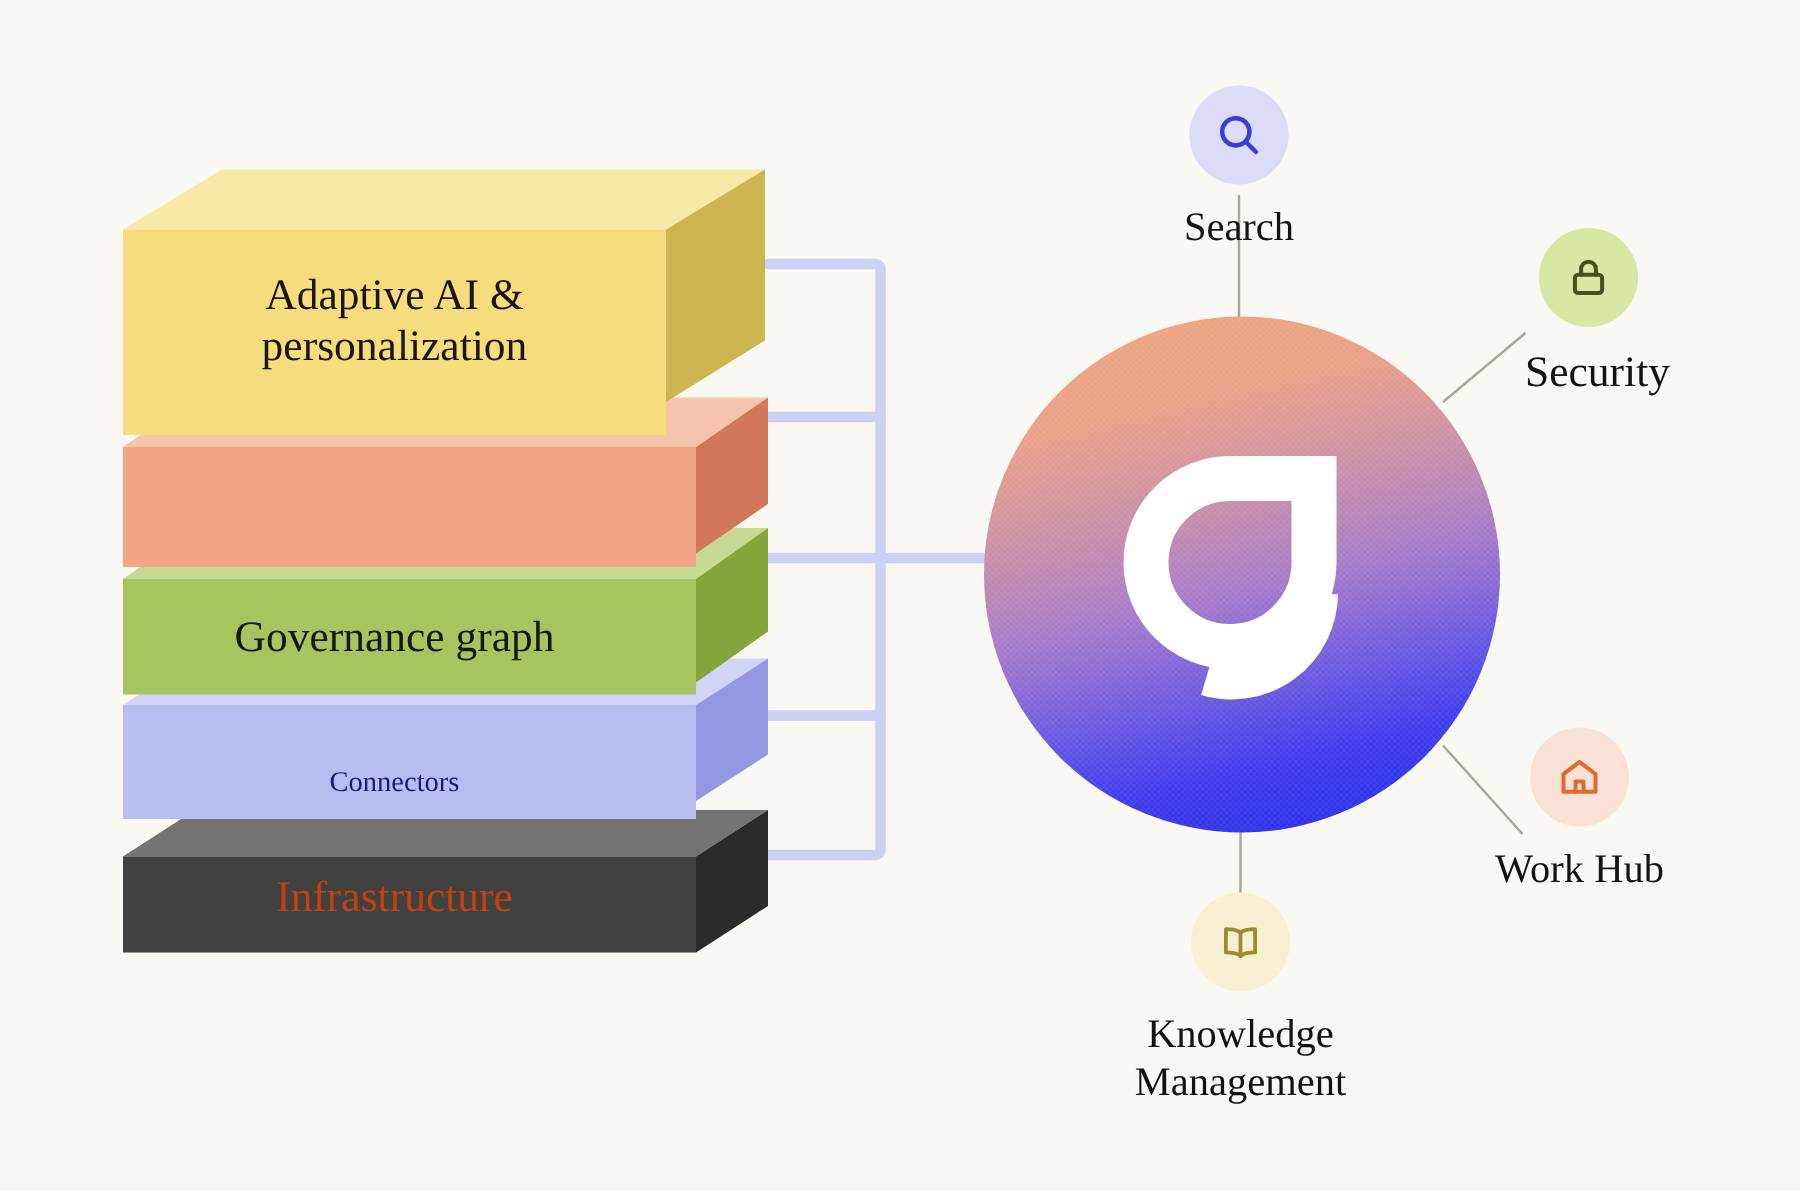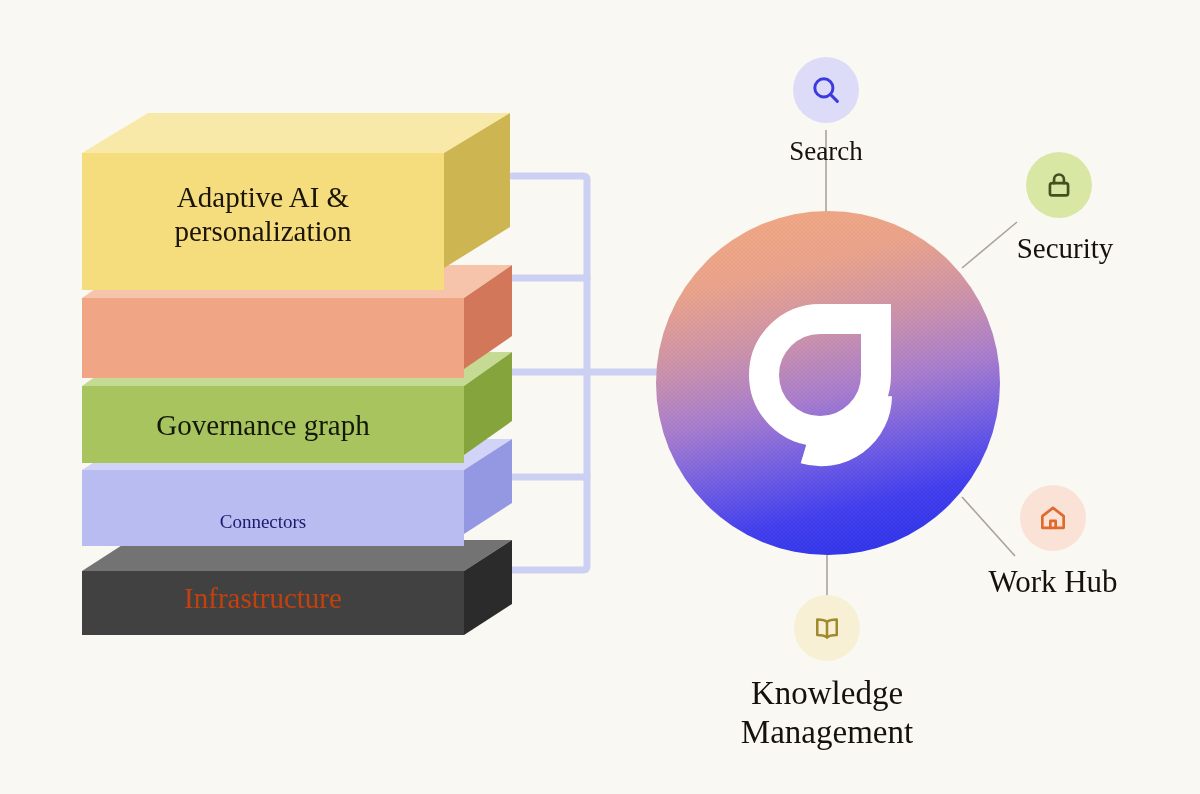--- a/index.html
+++ b/index.html
@@ -168,28 +168,28 @@
     <div class="sat-label" style="margin-top:13px; font-size:29px;margin-left:12px;">Security</div>
   </div>
 
   <div class="satellite" style="left:980px; top:485px; width:146px;">
     <div class="sat-badge" style="width:66px; height:66px; background:#fae3d6;">
       <svg width="32" height="32" viewBox="0 0 24 24" fill="none" stroke="#e0692c" stroke-width="2" stroke-linecap="round" stroke-linejoin="round">
         <path d="M4 10.6 L12 4.4 L20 10.6 V19.4 H4 Z"></path>
         <path d="M10 19.4 V14.2 H14 V19.4"></path>
       </svg>
     </div>
-    <div class="sat-label" style="margin-top:13px; font-size:31px;">Work Hub</div>
+    <div class="sat-label" style="margin-top:13px; font-size:27px;">Work Hub</div>
   </div>
 
   <div class="satellite" style="left:716px; top:595px; width:222px;">
     <div class="sat-badge" style="width:66px; height:66px; background:#f8f0d5;">
       <svg width="32" height="32" viewBox="0 0 24 24" fill="none" stroke="#a08a2c" stroke-width="1.9" stroke-linecap="round" stroke-linejoin="round">
         <path d="M12 7.4 C10.4 5.9 8.4 5.6 4.7 5.6 V17.2 C8.4 17.2 10.4 17.5 12 19"></path>
         <path d="M12 7.4 C13.6 5.9 15.6 5.6 19.3 5.6 V17.2 C15.6 17.2 13.6 17.5 12 19"></path>
         <line x1="12" y1="7.4" x2="12" y2="19"></line>
       </svg>
     </div>
-    <div class="sat-label" style="margin-top:13px; font-size:33px;">Knowledge
+    <div class="sat-label" style="margin-top:13px; font-size:27px;">Knowledge
 Management</div>
   </div>
 
 </div>
 
 </body></html>

